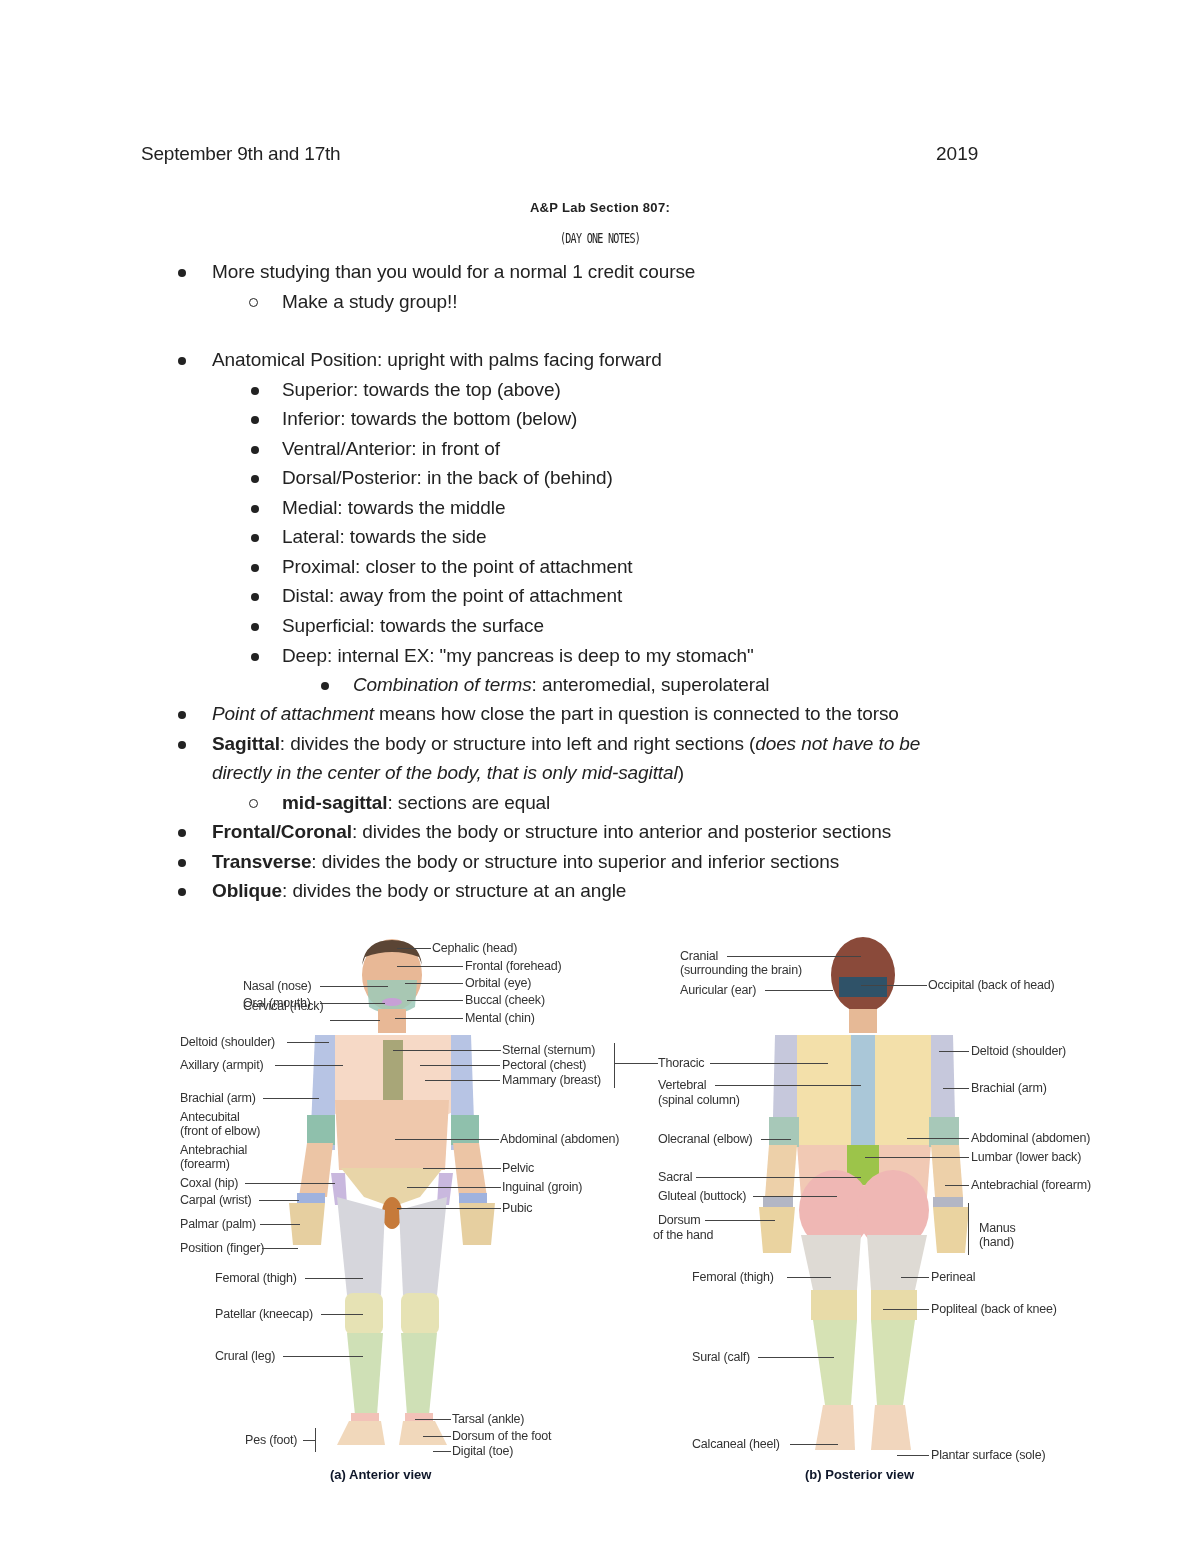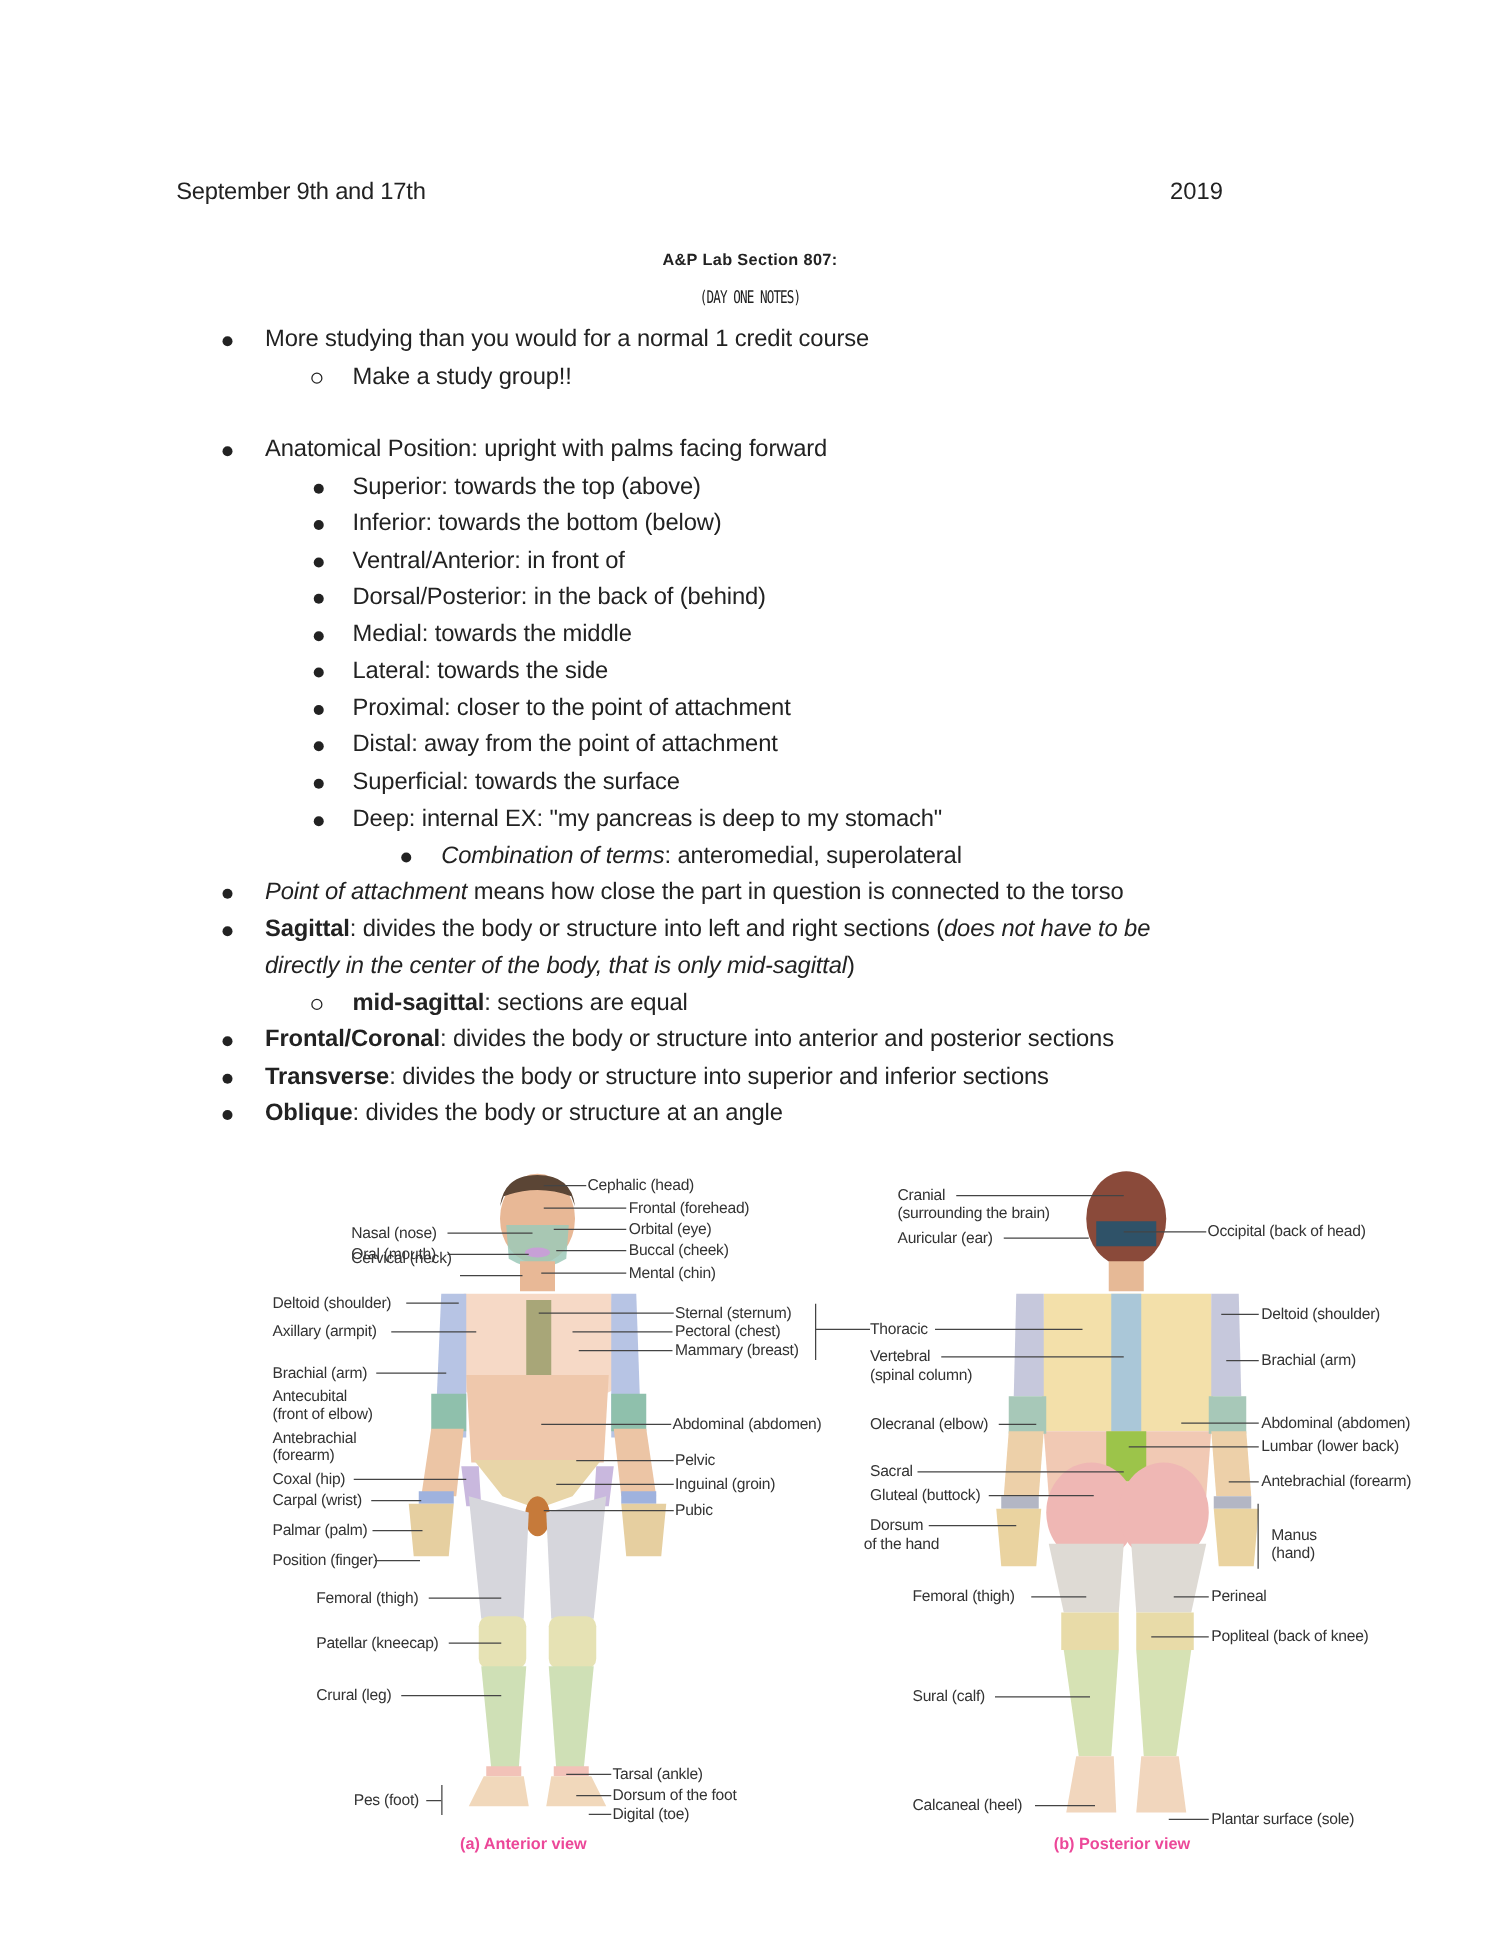--- a/index.html
+++ b/index.html
@@ -12,26 +12,26 @@
   .subtitle { position:absolute; left:0; width:1200px; top:230px; text-align:center;
               font-size:14px; font-family:"DejaVu Sans Mono", monospace; letter-spacing:-1px;
               transform:scaleX(0.72); transform-origin:600px 0; color:#222; }
   .line { position:absolute; font-size:19px; white-space:nowrap; letter-spacing:-0.1px; }
   .bullet { position:absolute; width:8px; height:8px; border-radius:50%; background:#222; }
   .hollow { position:absolute; width:7px; height:7px; border-radius:50%; border:1.5px solid #222; background:#fff; }
   .b { font-weight:bold; }
   .i { font-style:italic; }
 
   
-  .figure { position:absolute; left:175px; top:935px; width:935px; height:555px;margin-left:38px; }
+  .figure { position:absolute; left:175px; top:935px; width:935px; height:555px; }
   .lbl { position:absolute; font-size:12.5px; color:#333; white-space:nowrap; line-height:14px;
          letter-spacing:-0.2px; }
   .ln { position:absolute; height:1px; background:#444; }
   .vln { position:absolute; width:1px; background:#444; }
-  .caption { position:absolute; font-size:13px; font-weight:bold; color:#ec4899; }
+  .caption { position:absolute; font-size:13px; font-weight:bold; color:#0f172a; }
   .body-svg { position:absolute; left:0; top:0; }
 </style>
 </head>
 <body>
 
 <div class="header-left">September 9th and 17th</div>
 <div class="header-right">2019</div>
 <div class="title">A&amp;P Lab Section 807:</div>
 <div class="subtitle">(DAY ONE NOTES)</div>
 

